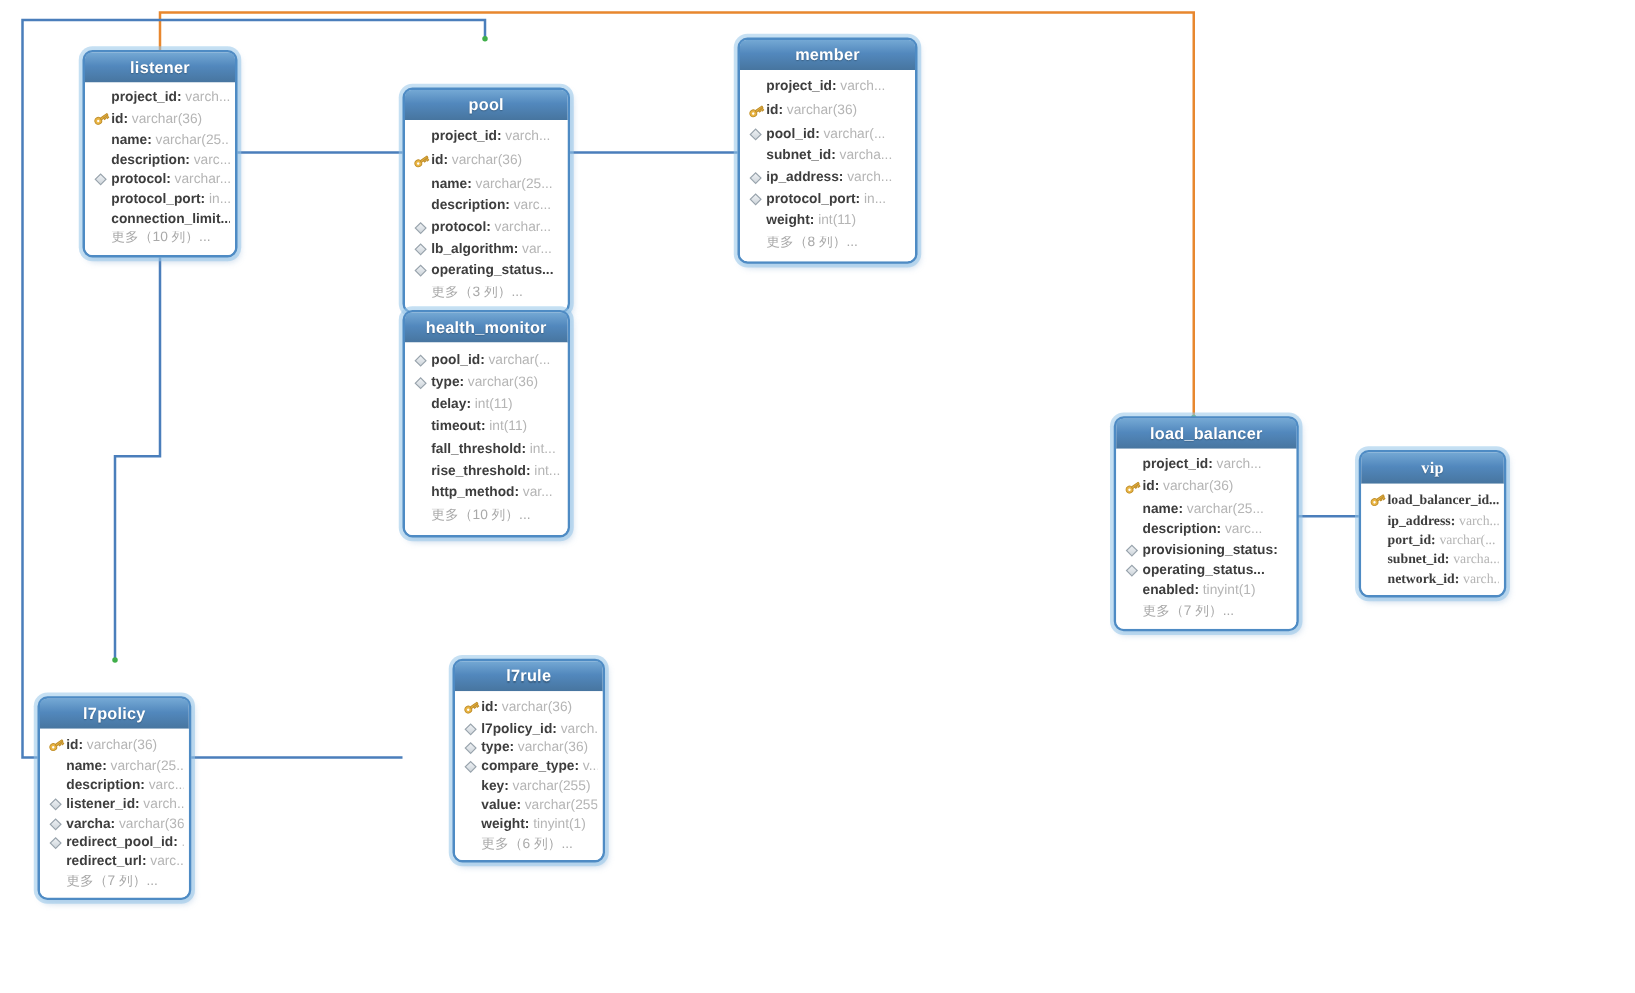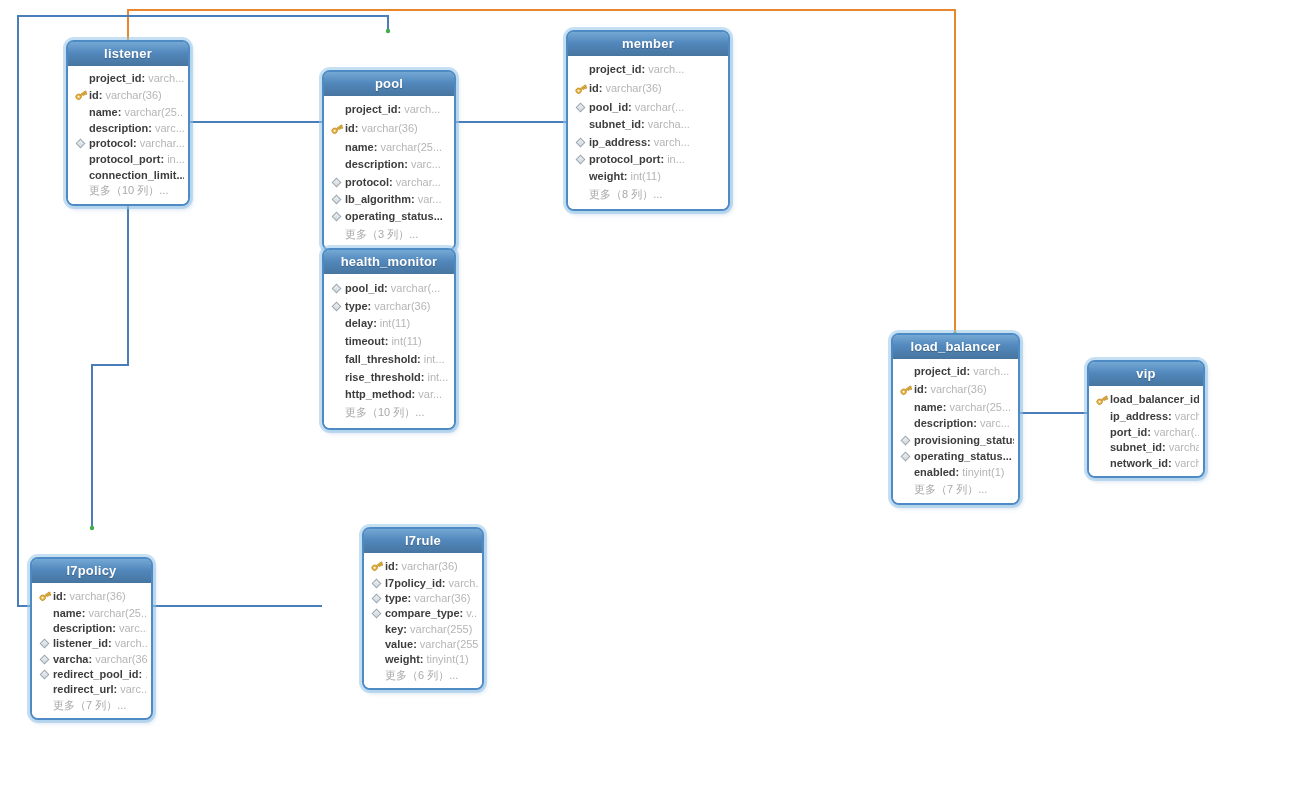--- a/index.html
+++ b/index.html
@@ -189,21 +189,21 @@
               <span class="diamond"></span>
             </span>
             <span class="fname">operating_status...</span>
           </div>
           <div class="frow">
             <span class="gutter"></span>
             <span class="morerow">更多（3 列）...</span>
           </div>
         </div>
       </div>
-      <div class="ertable" style="left: 566px; top: 30px; width: 164px; height: 181px;">
+      <div class="ertable" style="left: 590px; top: 30px; width: 144px; height: 181px;">
         <div class="hdr">member</div>
         <div class="tbody">
           <div class="frow">
             <span class="gutter"></span>
             <span class="fname">project_id:</span>
             <span class="ftype">varch...</span>
           </div>
           <div class="frow">
             <span class="gutter">
               <svg width="14" height="14" viewBox="0 0 16 16">
@@ -297,21 +297,21 @@
             <span class="gutter"></span>
             <span class="fname">http_method:</span>
             <span class="ftype">var...</span>
           </div>
           <div class="frow">
             <span class="gutter"></span>
             <span class="morerow">更多（10 列）...</span>
           </div>
         </div>
       </div>
-      <div class="ertable" style="left: 891px; top: 333px; width: 129px; height: 172px;">
+      <div class="ertable" style="left: 891px; top: 333px; width: 148px; height: 172px;">
         <div class="hdr">load_balancer</div>
         <div class="tbody">
           <div class="frow">
             <span class="gutter"></span>
             <span class="fname">project_id:</span>
             <span class="ftype">varch...</span>
           </div>
           <div class="frow">
             <span class="gutter">
               <svg width="14" height="14" viewBox="0 0 16 16">
@@ -353,21 +353,21 @@
             <span class="gutter"></span>
             <span class="fname">enabled:</span>
             <span class="ftype">tinyint(1)</span>
           </div>
           <div class="frow">
             <span class="gutter"></span>
             <span class="morerow">更多（7 列）...</span>
           </div>
         </div>
       </div>
-      <div class="ertable" style="left: 1087px; top: 360px; width: 118px; height: 118px;">
+      <div class="ertable" style="left: 1087px; top: 360px; width: 118px; height: 118px; font-family: Liberation Serif, serif;">
         <div class="hdr">vip</div>
         <div class="tbody">
           <div class="frow">
             <span class="gutter">
               <svg width="14" height="14" viewBox="0 0 16 16">
                 <g transform="rotate(-36 8 8)" fill="#eab543" stroke="#c08f2b" stroke-width="0.9">
                   <circle cx="4.6" cy="8" r="3.1"></circle>
                   <rect x="7.4" y="7.1" width="7.6" height="1.9" rx="0.5"></rect>
                   <rect x="12.6" y="8.6" width="1.6" height="2.4"></rect>
                   <rect x="10" y="8.6" width="1.4" height="1.7"></rect>

